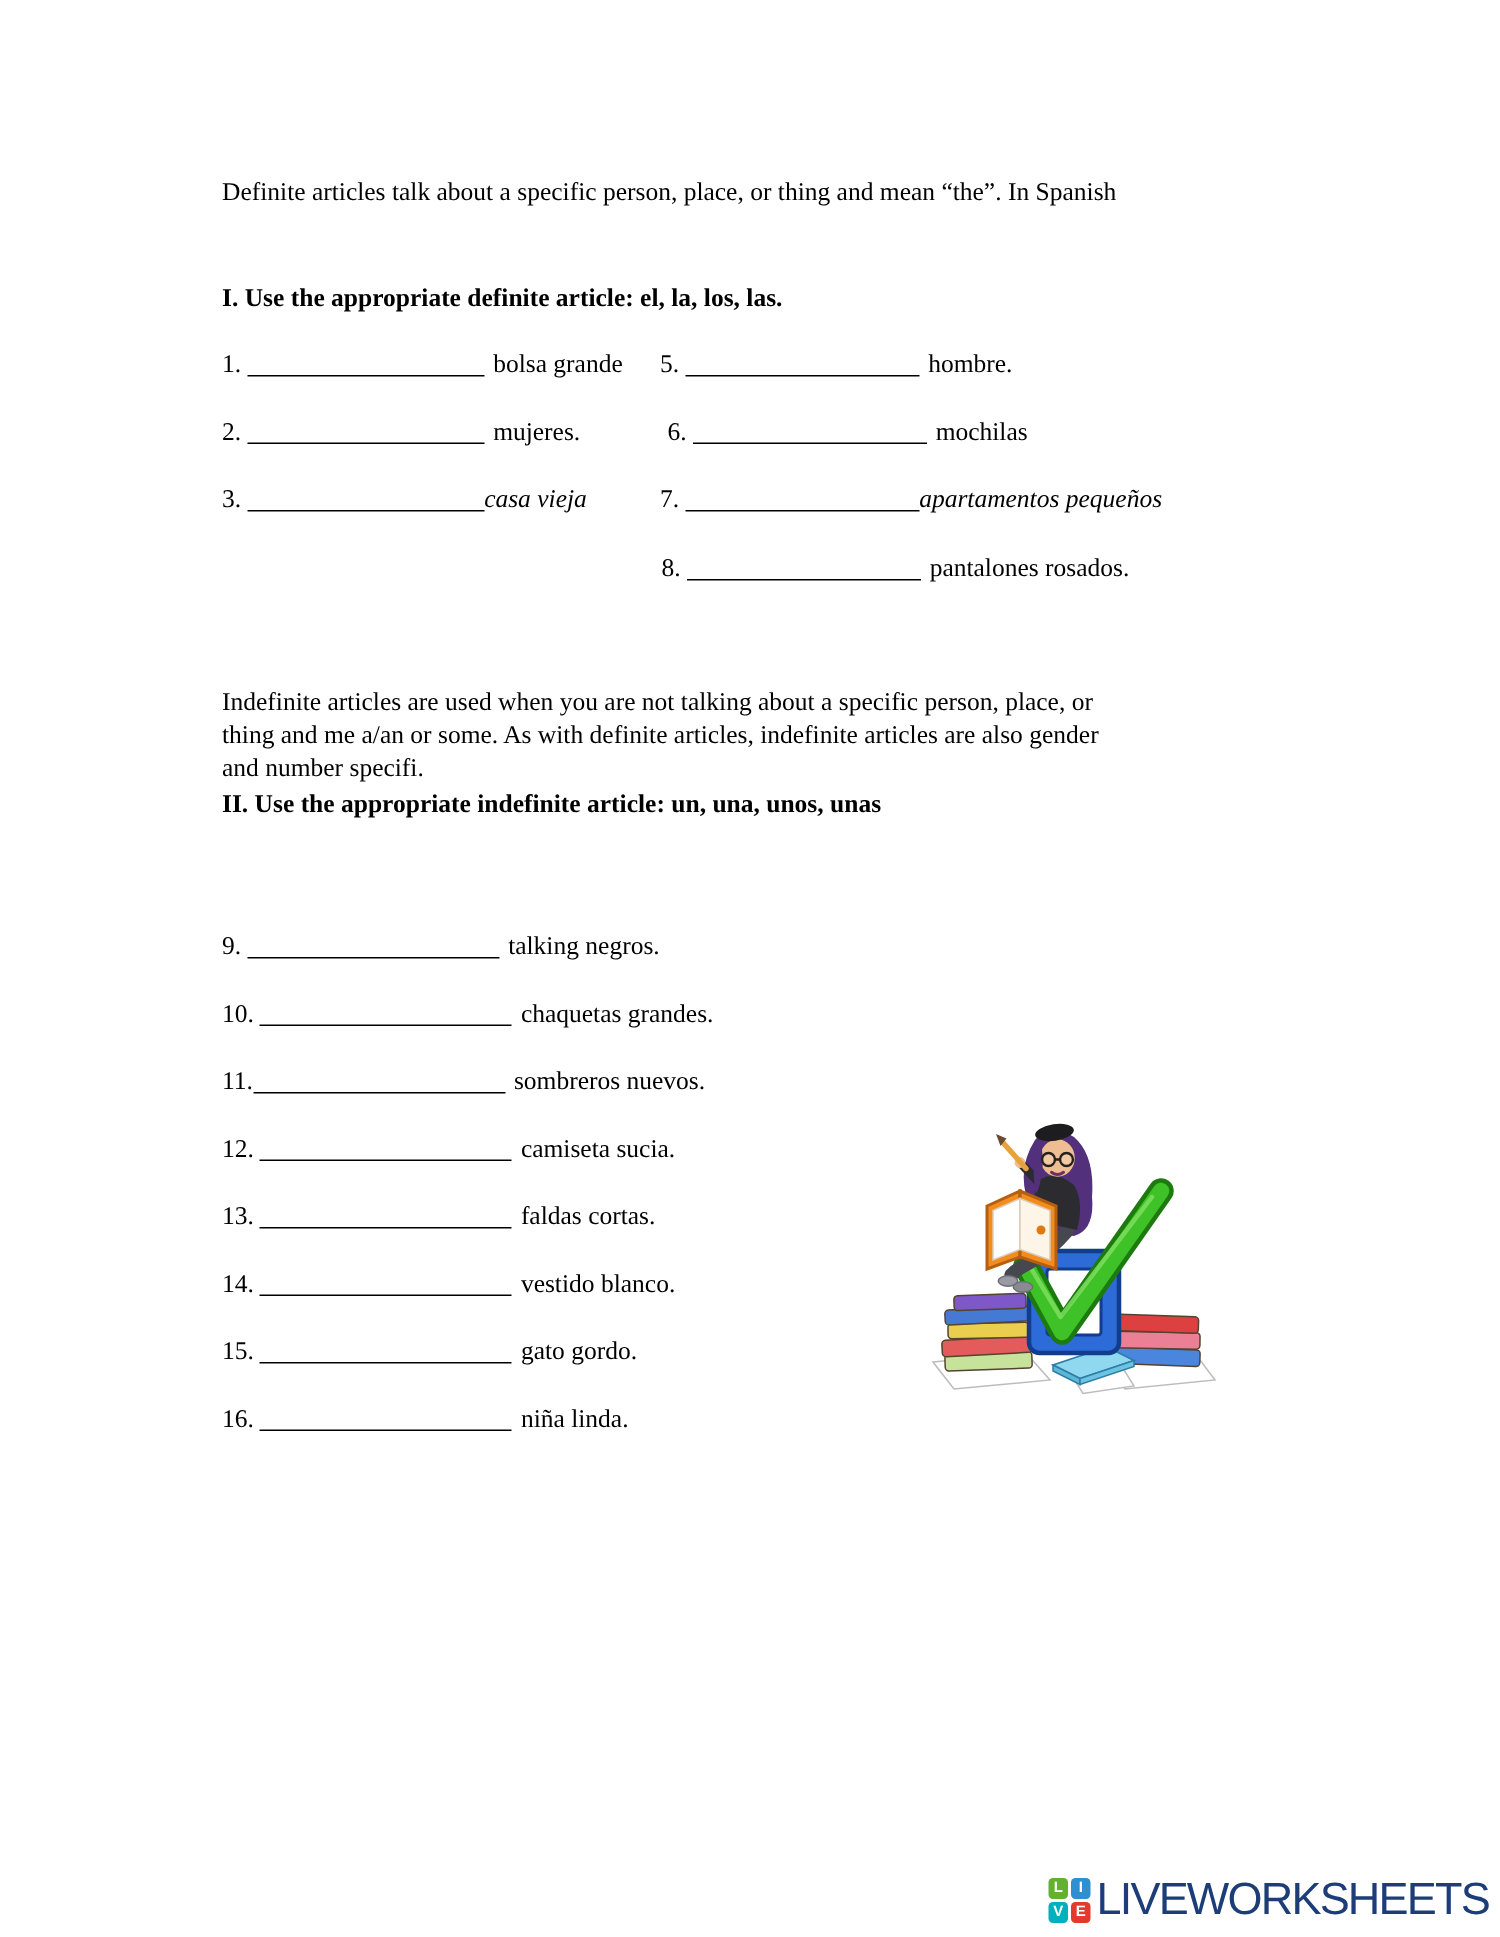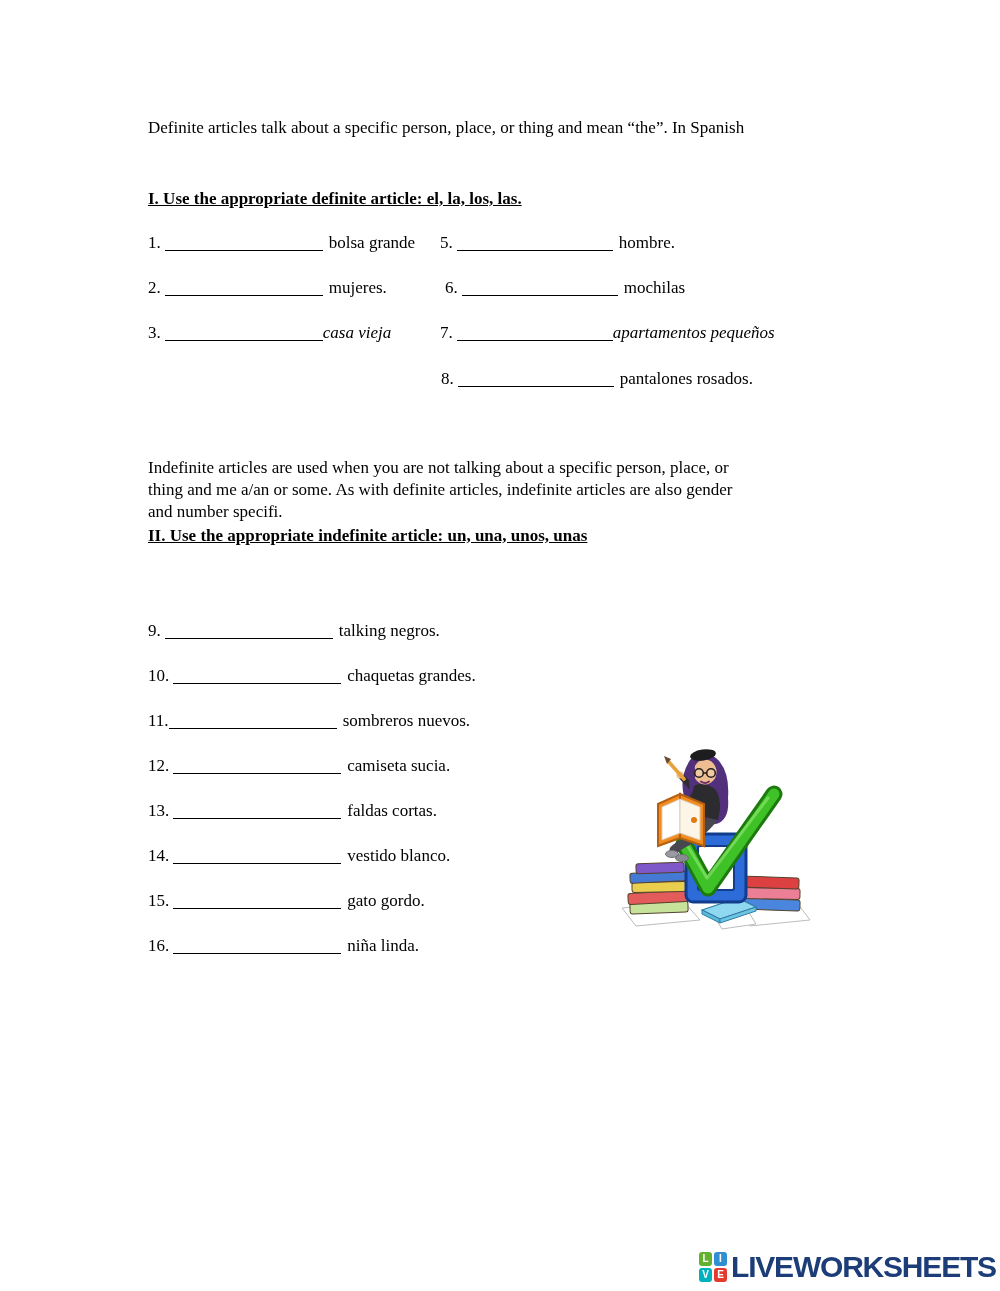--- a/index.html
+++ b/index.html
@@ -14,21 +14,20 @@
     overflow: hidden;
     border-radius: 14px;
   }
   .line {
     position: absolute;
     white-space: nowrap;
     line-height: 22px;
   }
   .heading {
     font-weight: bold;
-    text-decoration: underline;
   }
   .num { display: inline-block; }
   .blank {
     display: inline-block;
     height: 16px;
     border-bottom: 1.6px solid #000;
     vertical-align: -3px;
     margin-left: 4px;
   }
   .blank.b1 { width: 158px; }
@@ -65,21 +64,21 @@
     font-family: "Liberation Sans", sans-serif;
     font-weight: bold;
     font-size: 10px;
     line-height: 1;
     display: flex;
     align-items: center;
     justify-content: center;
   }
   .brand-text {
     font-family: "Liberation Sans", sans-serif;
-    font-weight: bold;
+    font-weight: normal;
     font-size: 30px;
     letter-spacing: -1.2px;
     line-height: 30px;
   }
 </style>
 </head>
 <body>
 
 <div class="page">
 

